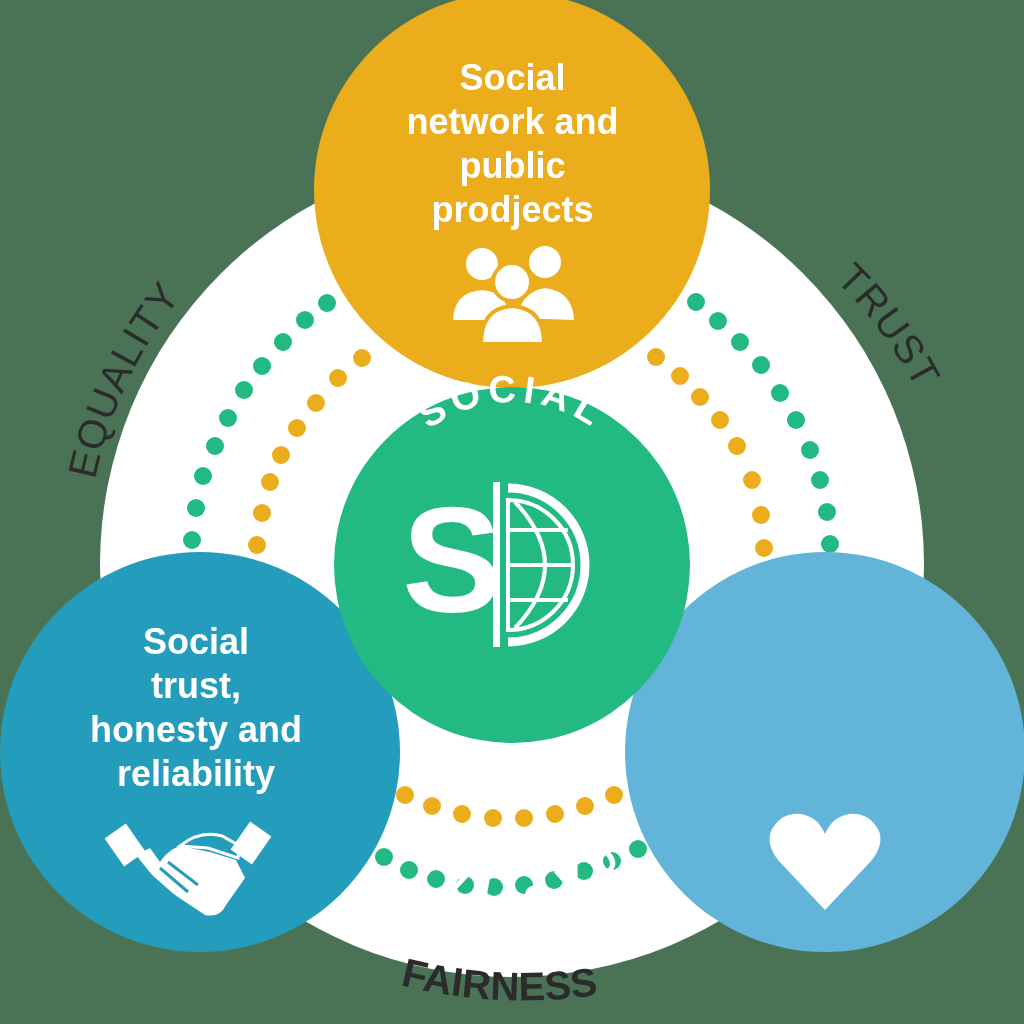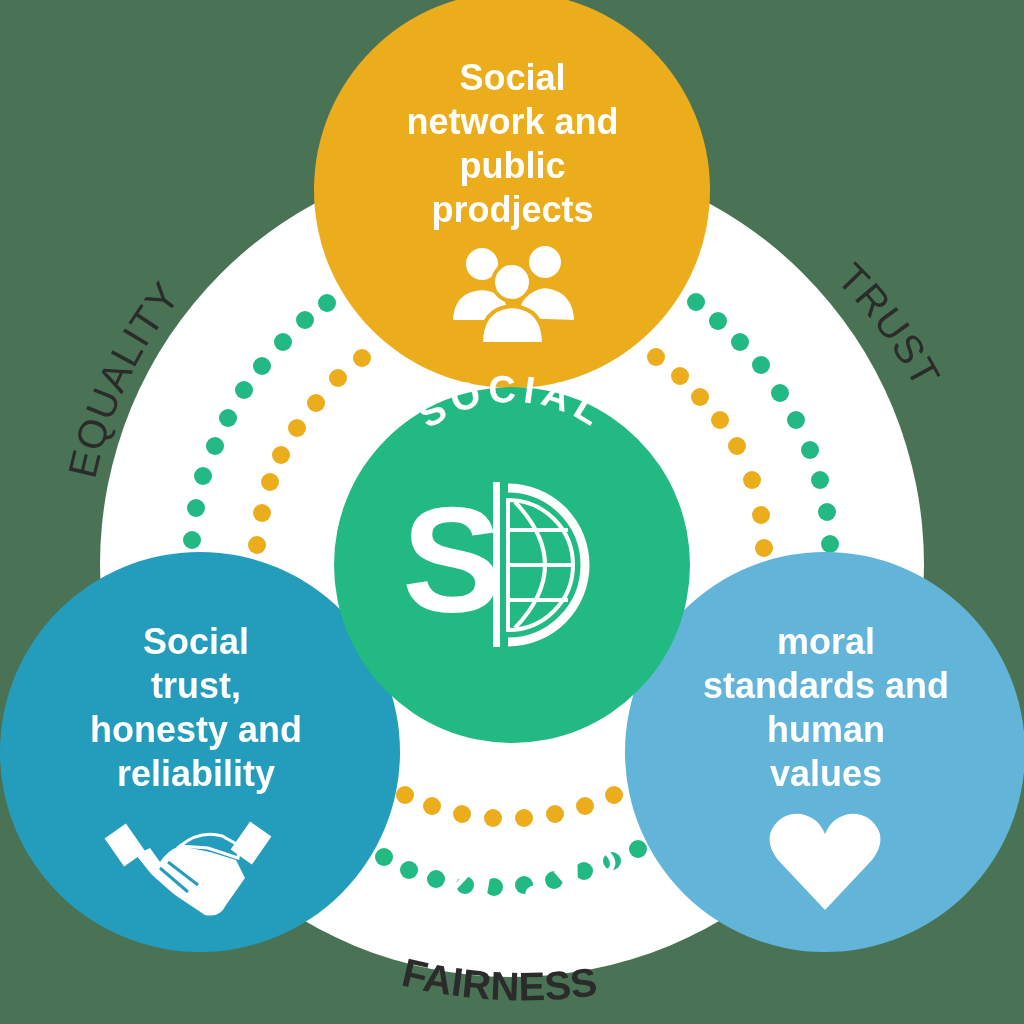--- a/index.html
+++ b/index.html
@@ -146,17 +146,13 @@
   </svg>
 
   <div class="node-text" style="left:315px; right:auto; width:395px; top:56px;">Social
 network and
 public
 prodjects</div>
   <div class="node-text" style="left:0; right:auto; width:392px; top:620px;">Social
 trust,
 honesty and
 reliability</div>
-  <div class="node-text" style="left:630px; right:auto; width:392px; top:620px;">moral
-standards and
-human
-values</div>
 </div>
 
 </body></html>

